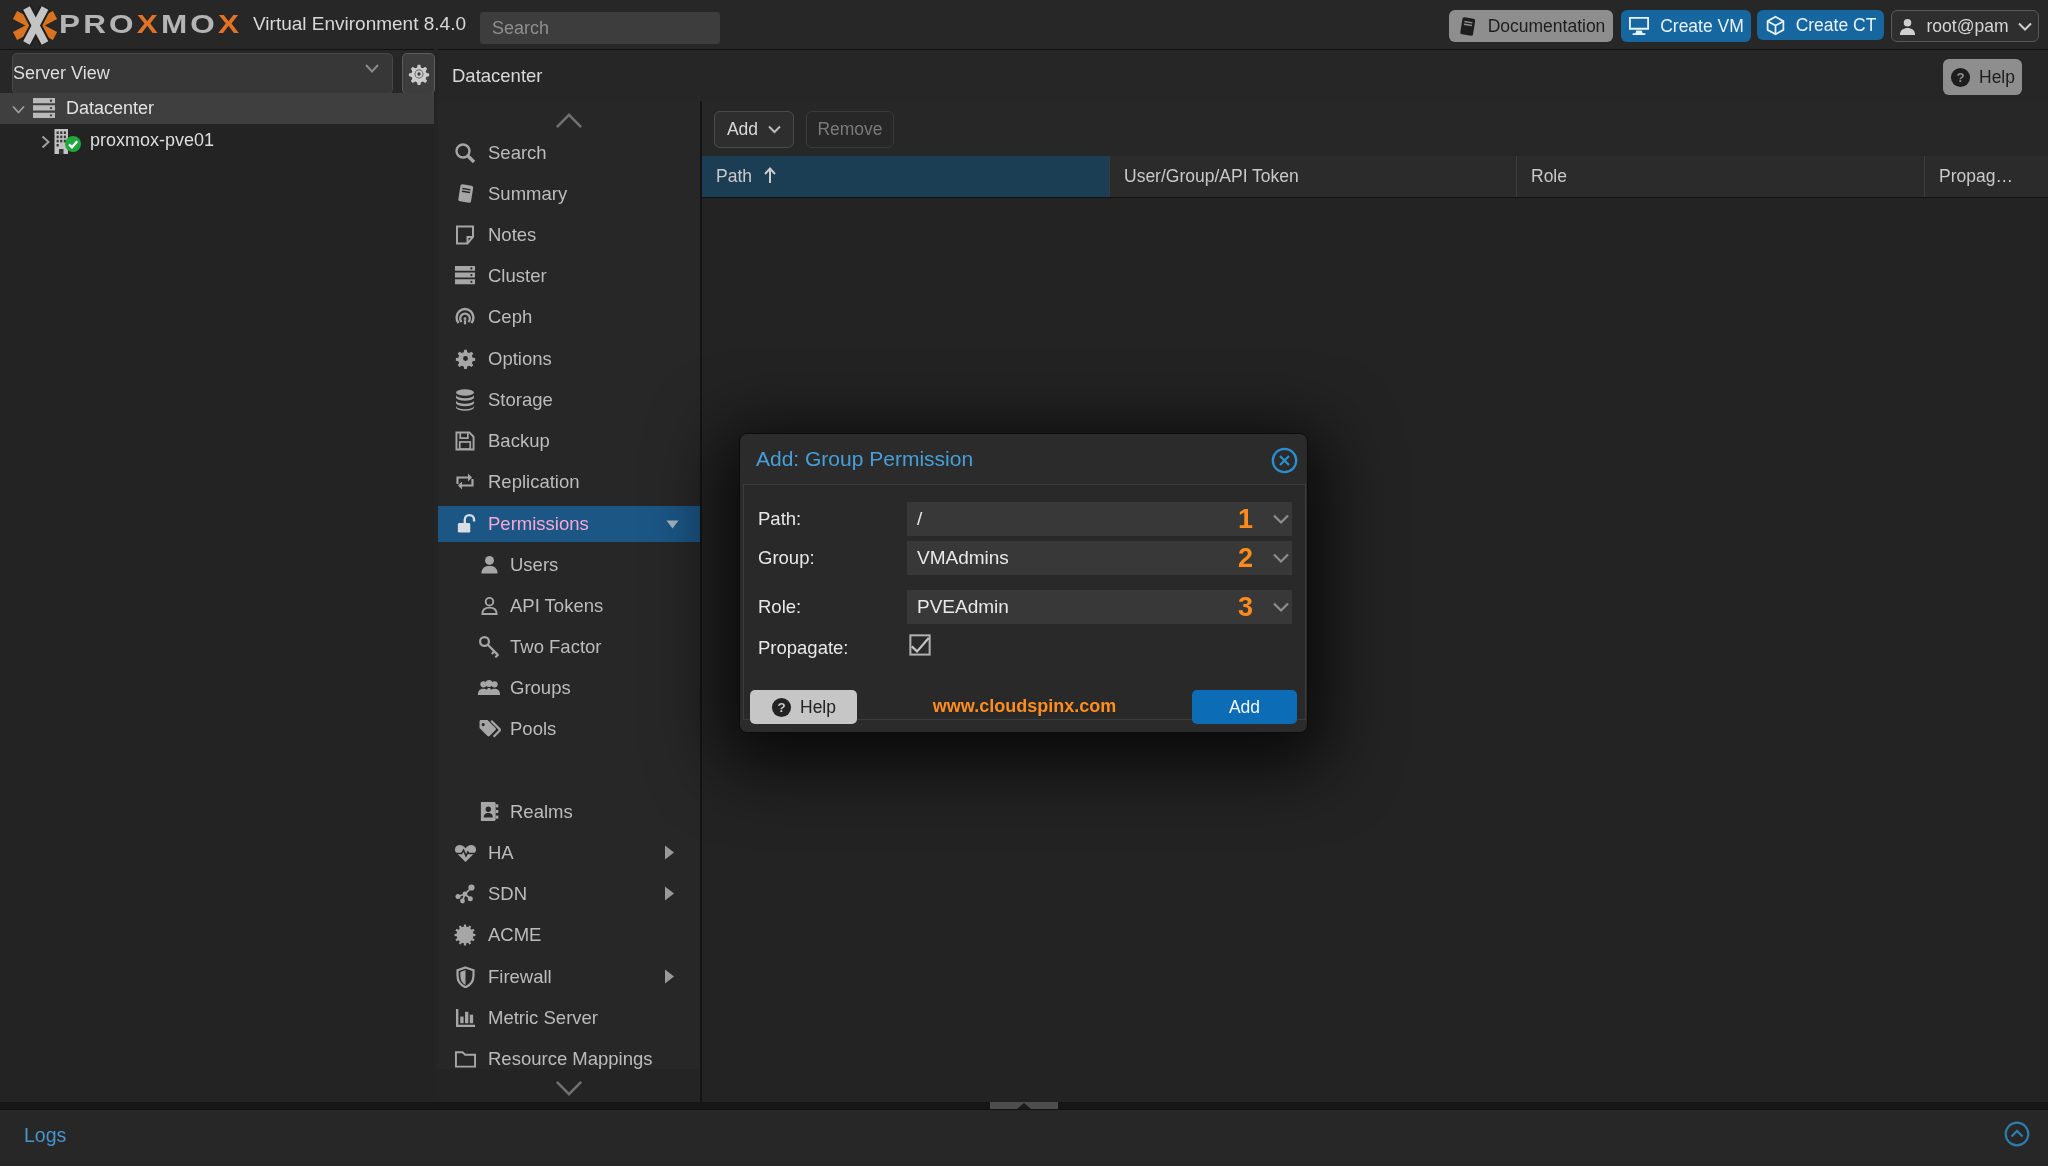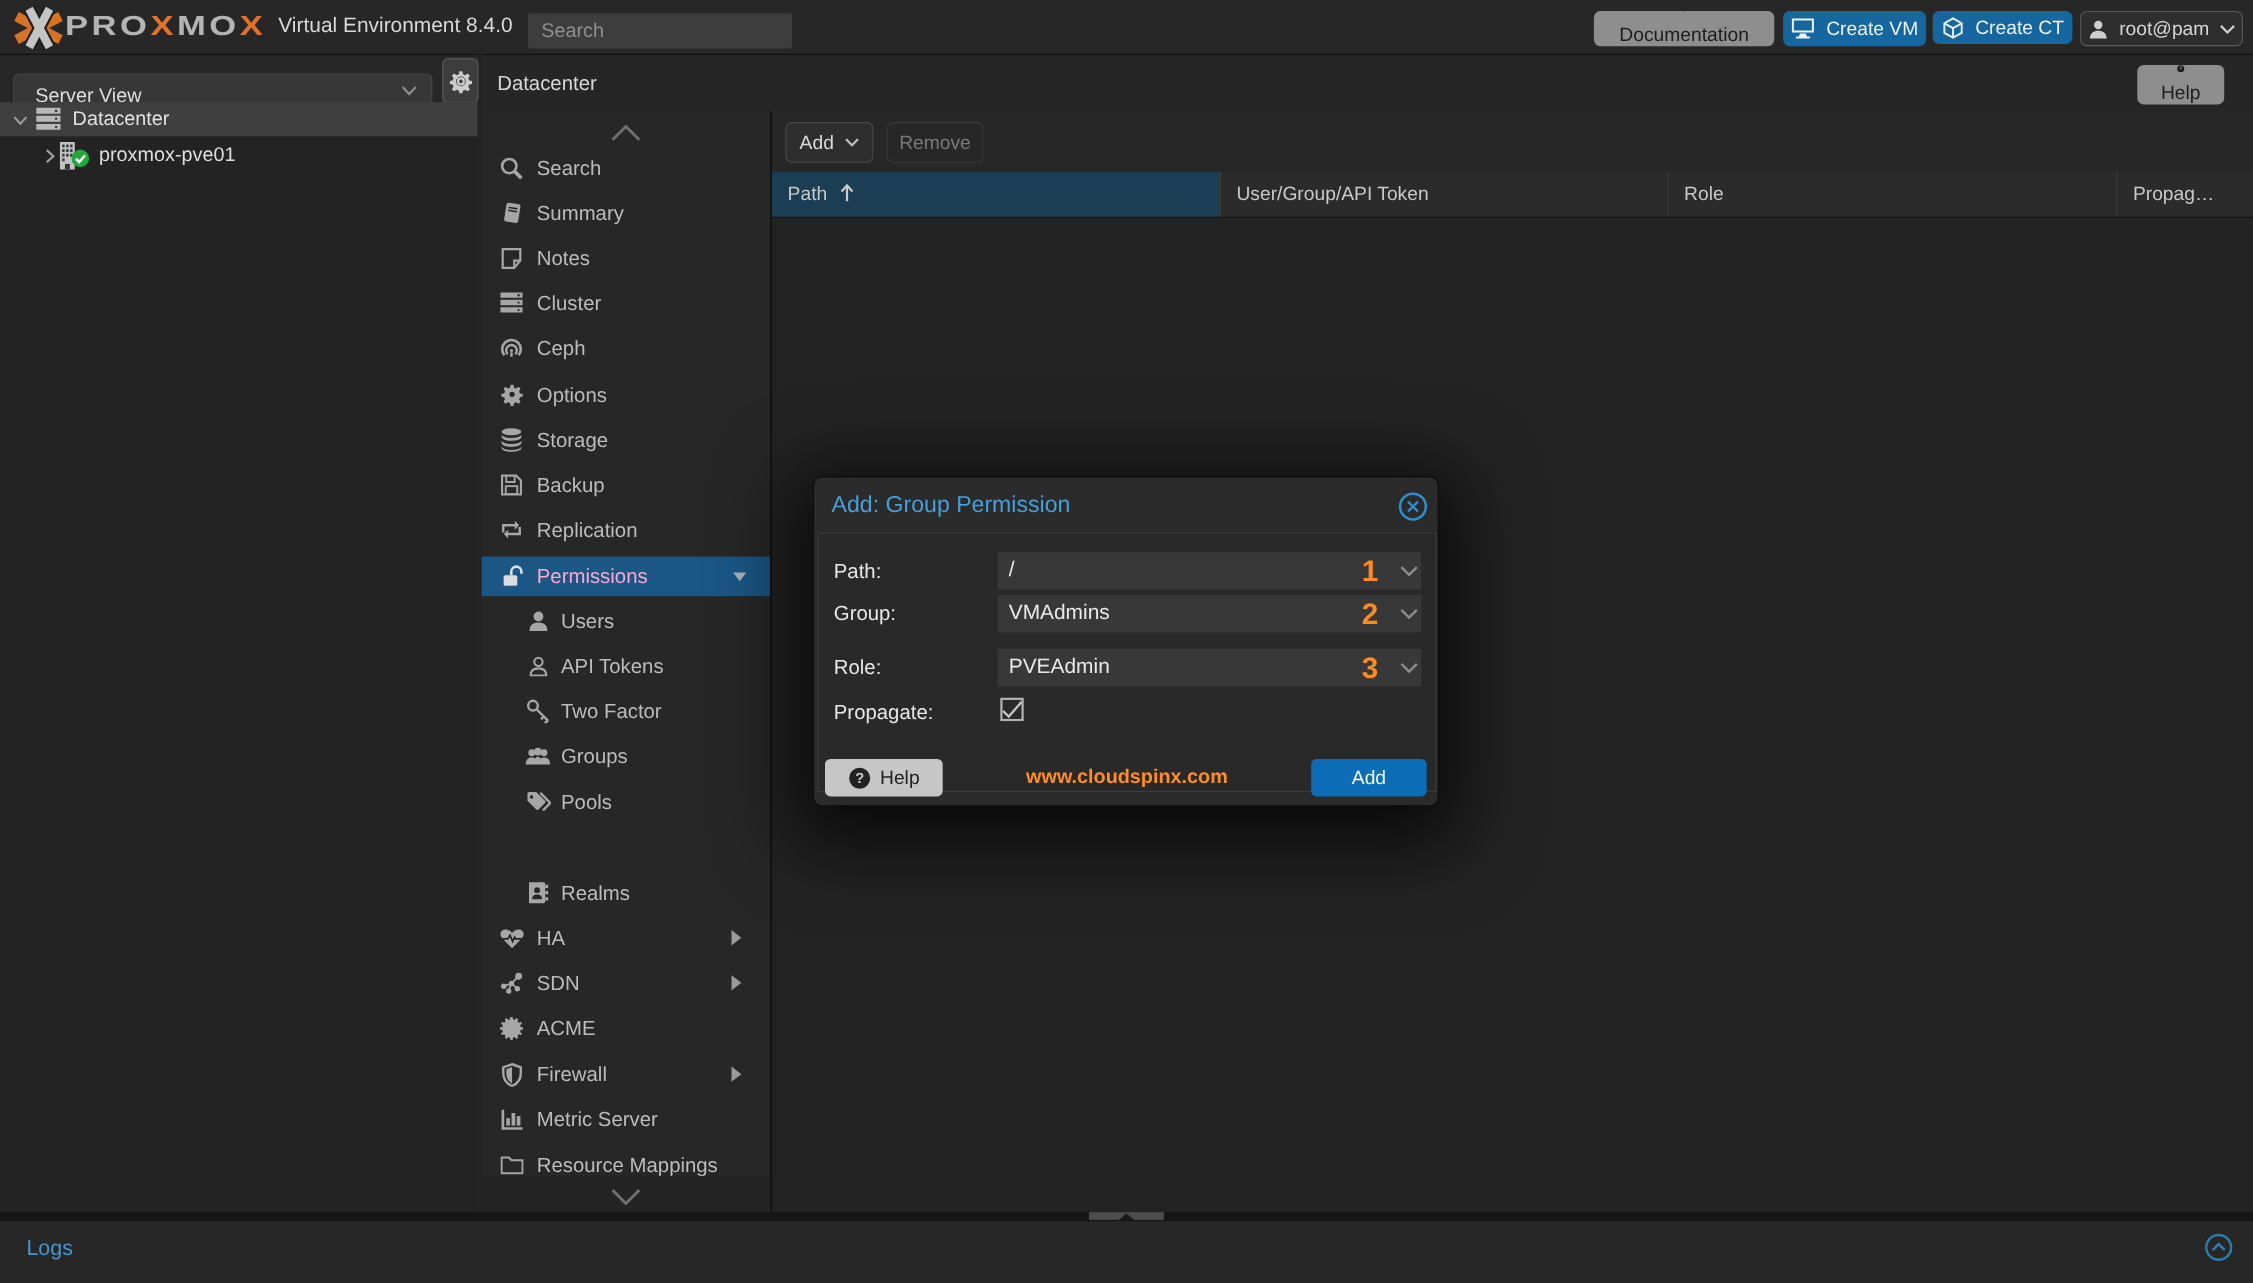--- a/index.html
+++ b/index.html
@@ -7,31 +7,31 @@
   font-family:"Liberation Sans", sans-serif; }
 #topbar { position:absolute; left:0; top:0; width:2048px; height:49px; background:#272727; }
 #leftpanel { position:absolute; left:0; top:49px; width:434px; height:1059px; background:#232323; border-top:1px solid #111111; }
 #lp-head { position:absolute; left:0; top:0; width:434px; height:46px; background:#272727; }
 #rightpanel { position:absolute; left:438px; top:49px; width:1610px; height:1059px; background:#232323; border-top:1px solid #111111; }
 #menu { position:absolute; left:0; top:51px; width:263px; height:1008px; background:#272727; }
 #content { position:absolute; left:262px; top:51px; width:1348px; height:1008px; background:#232323; border-left:2px solid #141414; }
 #logsbar { position:absolute; left:0; top:1109px; width:2048px; height:57px; background:#272727; border-top:1px solid #121212; }
 .btn { position:absolute; border-radius:6px; font-size:17.5px; white-space:nowrap; display:flex; align-items:center; justify-content:center; gap:10px; }
 .blue-btn { background:#16669f; color:#eaf2f9; }
-.gray-btn { background:#8e8e8e; color:#1d1d1d;flex-direction:column; }
+.gray-btn { background:#8e8e8e; color:#1d1d1d; }
 .dark-btn { background:#2e2e2e; color:#d6d6d6; border:1px solid #5a5a5a; }
 svg { display:block; }
 
 #logo { position:absolute; left:12px; top:5px; }
 #brand { position:absolute; left:59px; top:8px; font-size:25px; font-weight:bold; letter-spacing:2.5px; color:#b4b4b4; line-height:33px; transform:scaleX(1.26); transform-origin:0 0; }
 #brand .ox { color:#e17226; }
 #vetext { position:absolute; left:253px; top:10px; font-size:19px; color:#d8d8d8; line-height:28px; }
 #searchbox { position:absolute; left:480px; top:12px; width:240px; height:32px; background:#3d3d3d; border-radius:3px; color:#8f8f8f; font-size:18px; line-height:32px; padding-left:12px; }
 
-#sv-select { position:absolute; left:12px; top:17px; width:381px; height:41px; background:#373737; border:1px solid #484848; border-radius:5px; color:#dedede; font-size:18px; line-height:39px; padding-left:19px; }
+#sv-select { position:absolute; left:12px; top:3px; width:381px; height:41px; background:#373737; border:1px solid #484848; border-radius:5px; color:#dedede; font-size:18px; line-height:39px; }
 #gearbtn { position:absolute; left:402px; top:3px; width:33px; height:41px; background:#3d3d3d; border:1px solid #5c5c5c; border-radius:5px; display:flex; align-items:center; justify-content:center; }
 
 .trow { position:absolute; left:0; width:434px; height:31px; display:flex; align-items:center; font-size:18px; color:#e2e2e2; }
 
 .mi { position:absolute; left:0; width:263px; height:41px; display:flex; align-items:center; color:#bcbcbc; font-size:18.5px; }
 .mi .mico { position:absolute; left:15px; width:24px; display:flex; justify-content:center; }
 .mi .mlabel { position:absolute; left:50px; }
 .mi.sub .mico { left:39px; }
 .mi.sub .mlabel { left:72px; }
 .mi.sel { background:#1b5685; color:#f9a8d4; height:36px; }

